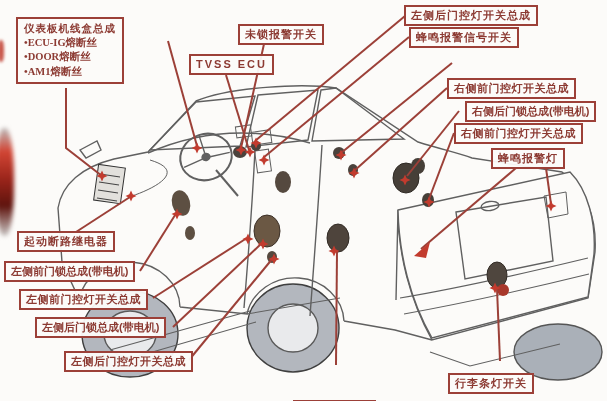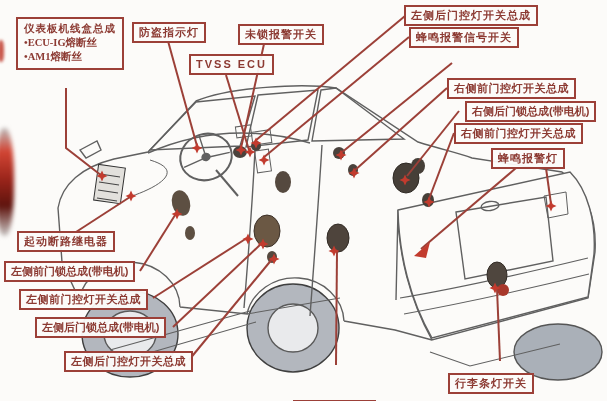--- a/index.html
+++ b/index.html
@@ -165,24 +165,24 @@
       <polygon points="414,256 430,242 426,258"></polygon>
     </g>
   </svg>
 
   <div id="edge-artifact"></div>
   <div id="edge-artifact2"></div>
 
   <div class="lbl multi" style="left:16px;top:17px;font-family:Liberation Serif, serif;">
     <div class="ttl">仪表板机线盒总成</div>
     <div>•ECU-IG熔断丝</div>
+    <div>•DOOR熔断丝</div>
     <div>•AM1熔断丝</div>
   </div>
 
-  <div class="lbl" style="left:132px;top:22px;">防盗指示灯</div>
   <div class="lbl" style="left:238px;top:24px;">未锁报警开关</div>
   <div class="lbl" style="left:189px;top:54px;letter-spacing:2px;">TVSS ECU</div>
   <div class="lbl" style="left:404px;top:5px;">左侧后门控灯开关总成</div>
   <div class="lbl" style="left:409px;top:27px;">蜂鸣报警信号开关</div>
   <div class="lbl" style="left:447px;top:78px;letter-spacing:0.5px;">右侧前门控灯开关总成</div>
   <div class="lbl" style="left:459px;top:101px;letter-spacing:0;margin-left:6px;">右侧后门锁总成(带电机)</div>
   <div class="lbl" style="left:454px;top:123px;letter-spacing:0.5px;">右侧前门控灯开关总成</div>
   <div class="lbl" style="left:491px;top:148px;">蜂鸣报警灯</div>
   <div class="lbl" style="left:17px;top:231px;">起动断路继电器</div>
   <div class="lbl" style="left:4px;top:261px;letter-spacing:0;">左侧前门锁总成(带电机)</div>

